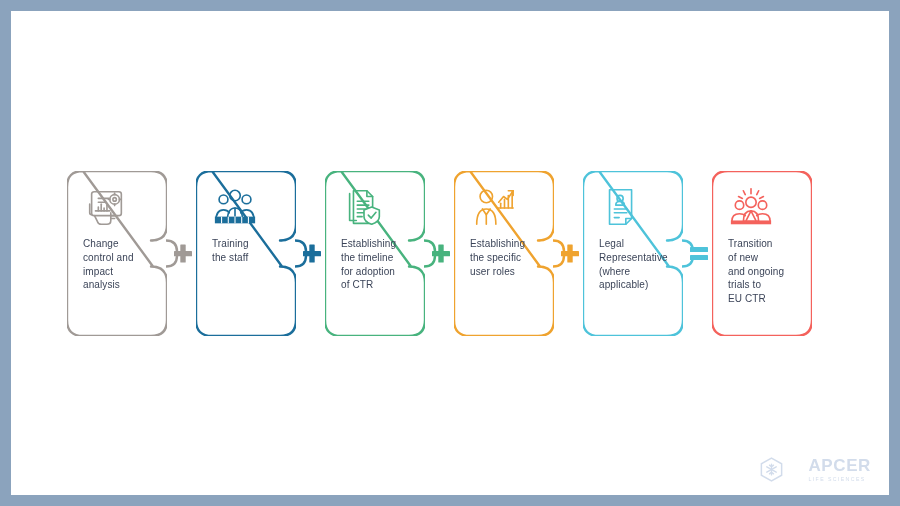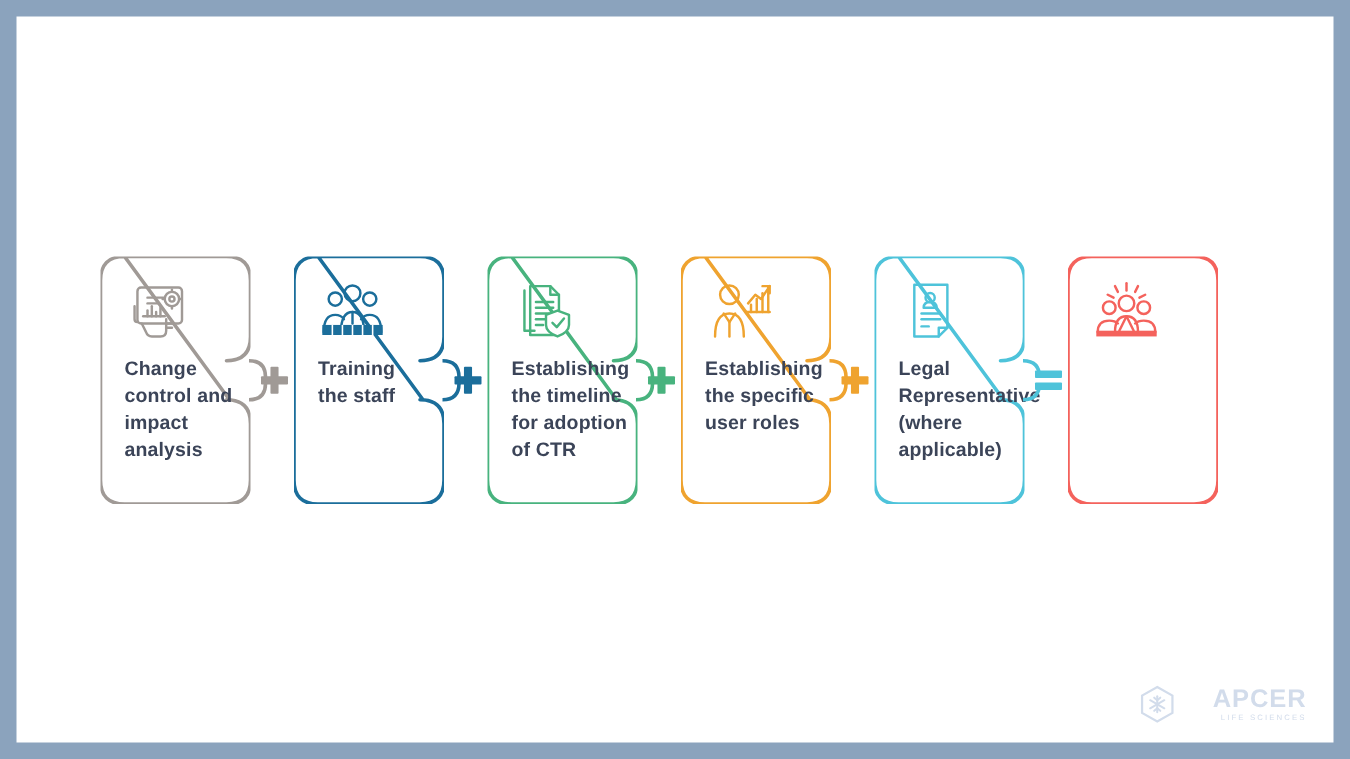--- a/index.html
+++ b/index.html
@@ -65,23 +65,23 @@
 
   .icon-wrap {
     width: 46px;
     height: 46px;
     margin-bottom: 6px;
     display: block;
   }
   .icon-wrap svg { display: block; width: 100%; height: 100%; }
 
   .step-label {
-    font-size: 13px;
+    font-size: 10px;
     line-height: 1.38;
-    font-weight: bold;
+    font-weight: normal;
     color: #3b4458;
     letter-spacing: 0.1px;
     white-space: pre-line;
   }
 
   
   .connector {
     position: absolute;
     top: 0;
     width: 34px;
@@ -92,21 +92,20 @@
 
   
   #logo {
     position: absolute;
     right: 18px;
     bottom: 12px;
     display: flex;
     align-items: center;
     gap: 23px;
     opacity: 1;
-    text-align: right;
   }
   #logo .mark { width: 27px; height: 27px; display: block; }
   #logo .mark svg { display: block; width: 100%; height: 100%; }
   #logo .words { display: flex; flex-direction: column; line-height: 1; }
   #logo .brand {
     font-size: 17px;
     font-weight: bold;
     letter-spacing: 0.6px;
     color: #d2dceb;
   }
@@ -333,20 +332,25 @@
               <path d="M24 27 L19 37 M24 27 L29 37" fill="none" stroke="#f4625c" stroke-width="1.7" stroke-linecap="round" stroke-linejoin="round"></path>
               <g fill="none" stroke="#f4625c" stroke-width="1.7" stroke-linecap="round" stroke-linejoin="round">
                 <line x1="24" y1="4" x2="24" y2="9"></line>
                 <line x1="16" y1="6" x2="18" y2="10"></line>
                 <line x1="32" y1="6" x2="30" y2="10"></line>
                 <line x1="11" y1="12" x2="15" y2="14"></line>
                 <line x1="37" y1="12" x2="33" y2="14"></line>
               </g>
             </svg>
           </span>
+          <div class="step-label">Transition
+of new
+and ongoing
+trials to
+EU CTR</div>
         </div>
       </div>
     </div>
 
   <div id="logo">
     <span class="mark">
       <svg viewBox="0 0 40 40">
         <polygon points="20,3 35,11.5 35,28.5 20,37 5,28.5 5,11.5" fill="none" stroke="#d2dceb" stroke-width="2.2"></polygon>
         <g stroke="#d2dceb" stroke-width="2" stroke-linecap="round">
           <line x1="20" y1="12" x2="20" y2="28"></line>

